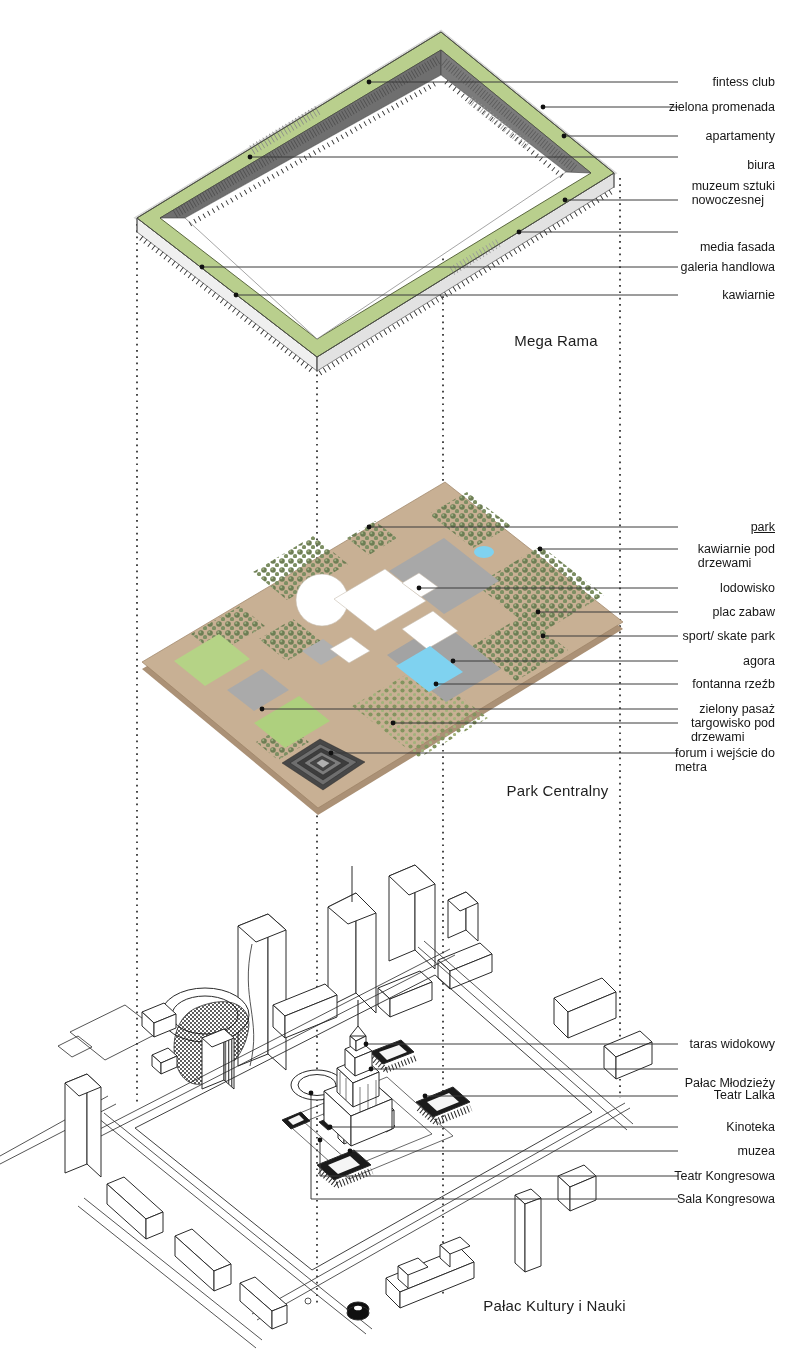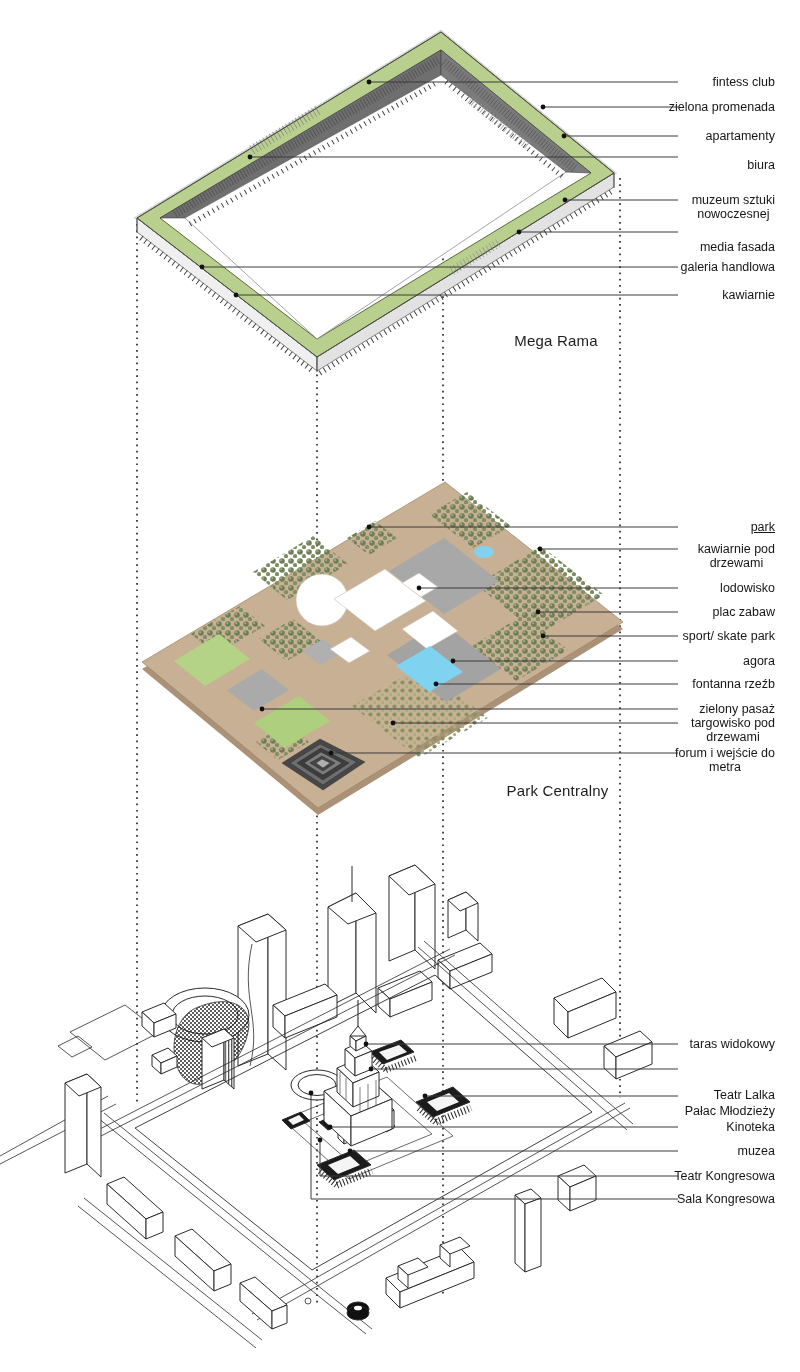--- a/index.html
+++ b/index.html
@@ -2,21 +2,21 @@
 <html><head>
 <meta charset="utf-8">
 <style>
   html,body{margin:0;padding:0;background:#ffffff;}
   #stage{
     position:relative;width:800px;height:1372px;background:#ffffff;overflow:hidden;
     font-family:"Liberation Sans", sans-serif;
   }
   #stage svg{position:absolute;left:0;top:0;}
   .lbl{
-    position:absolute;right:25px;text-align:center;color:#161616;
+    position:absolute;right:25px;text-align:left;color:#161616;
     font-size:12.5px;line-height:14px;white-space:pre-line;
   }
   .layer-title{
     position:absolute;color:#1d1d1d;font-size:15px;text-align:center;
     letter-spacing:.2px;
   }
 </style>
 </head>
 <body>
 
@@ -368,46 +368,47 @@
     <circle cx="425" cy="1096" r="2.4"></circle>
         <circle cx="330" cy="1127" r="2.4"></circle>
     <circle cx="350" cy="1151" r="2.4"></circle>
         <circle cx="320" cy="1140" r="2.4"></circle>
     <circle cx="311" cy="1093" r="2.4"></circle>
   </g>
 </svg>
 
   <div class="layer-title" style="left:486px;top:332px;width:140px;">Mega Rama</div>
   <div class="layer-title" style="left:470px;top:782px;width:175px;">Park Centralny</div>
+  <div class="layer-title" style="left:432px;top:1297px;width:245px;">Pałac Kultury i Nauki</div>
 
   <div class="lbl" style="top:75px;">fintess club</div>
   <div class="lbl" style="top:100px;">zielona promenada</div>
   <div class="lbl" style="top:129px;">apartamenty</div>
   <div class="lbl" style="top:158px;">biura</div>
-  <div class="lbl" style="top:193px;margin-left:40px;">muzeum sztuki
+  <div class="lbl" style="top:179px;margin-left:40px;">muzeum sztuki
 nowoczesnej</div>
   <div class="lbl" style="top:240px;">media fasada</div>
   <div class="lbl" style="top:260px;">galeria handlowa</div>
   <div class="lbl" style="top:288px;">kawiarnie</div>
 
   <div class="lbl" style="top:520px;text-decoration:underline;">park</div>
   <div class="lbl" style="top:542px;">kawiarnie pod
 drzewami</div>
   <div class="lbl" style="top:581px;">lodowisko</div>
   <div class="lbl" style="top:605px;">plac zabaw</div>
   <div class="lbl" style="top:629px;">sport/ skate park</div>
   <div class="lbl" style="top:654px;">agora</div>
   <div class="lbl" style="top:677px;">fontanna rzeźb</div>
   <div class="lbl" style="top:702px;">zielony pasaż</div>
   <div class="lbl" style="top:716px;">targowisko pod
 drzewami</div>
   <div class="lbl" style="top:746px;">forum i wejście do
 metra</div>
 
   <div class="lbl" style="top:1037px;">taras widokowy</div>
-  <div class="lbl" style="top:1104px;padding-left:20px;">Pałac Młodzieży</div>
+  <div class="lbl" style="top:1076px;padding-left:20px;">Pałac Młodzieży</div>
   <div class="lbl" style="top:1088px;">Teatr Lalka</div>
   <div class="lbl" style="top:1120px;">Kinoteka</div>
   <div class="lbl" style="top:1144px;">muzea</div>
   <div class="lbl" style="top:1169px;">Teatr Kongresowa</div>
   <div class="lbl" style="top:1192px;">Sala Kongresowa</div>
 
 </div>
 
 </body></html>

